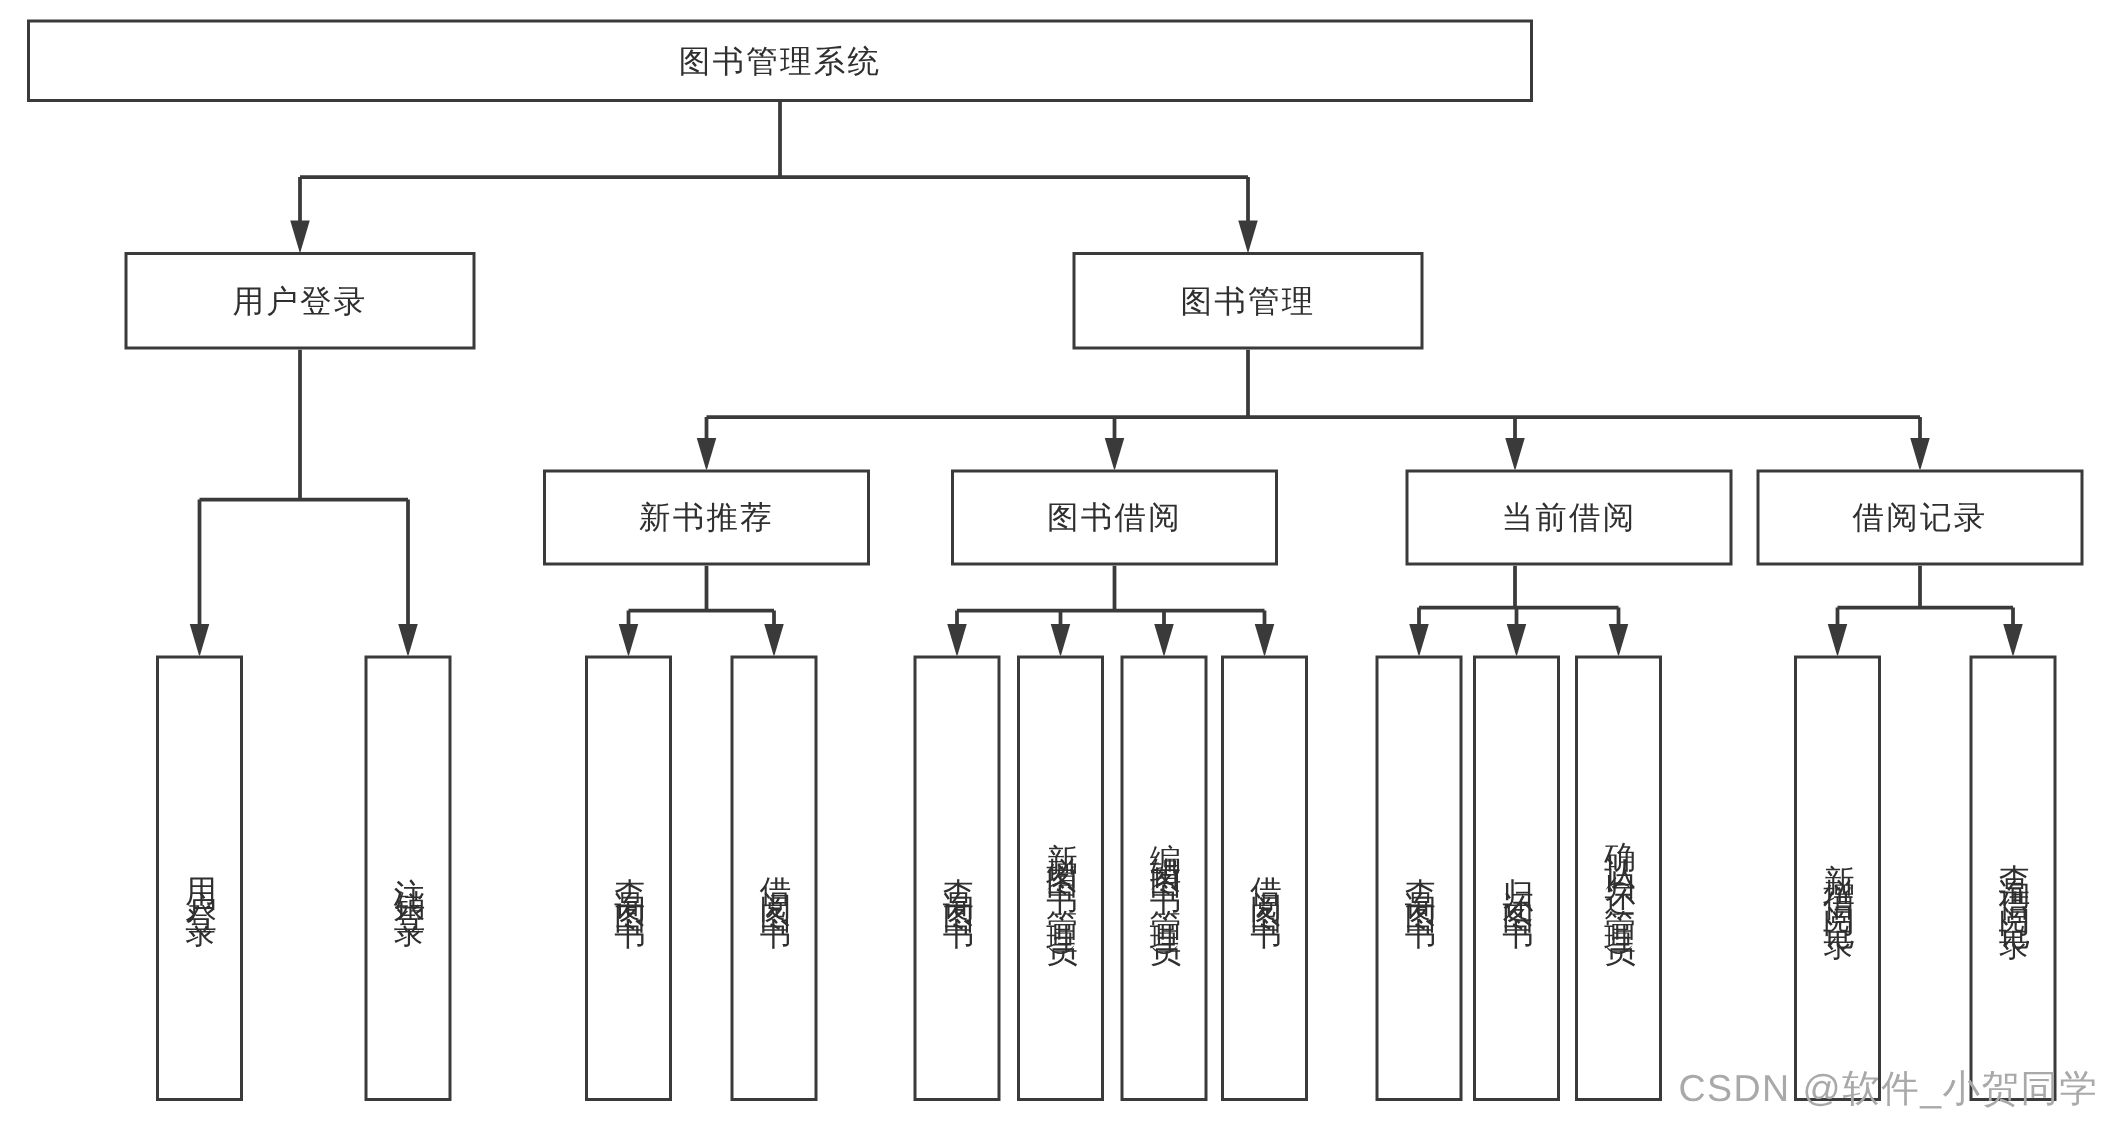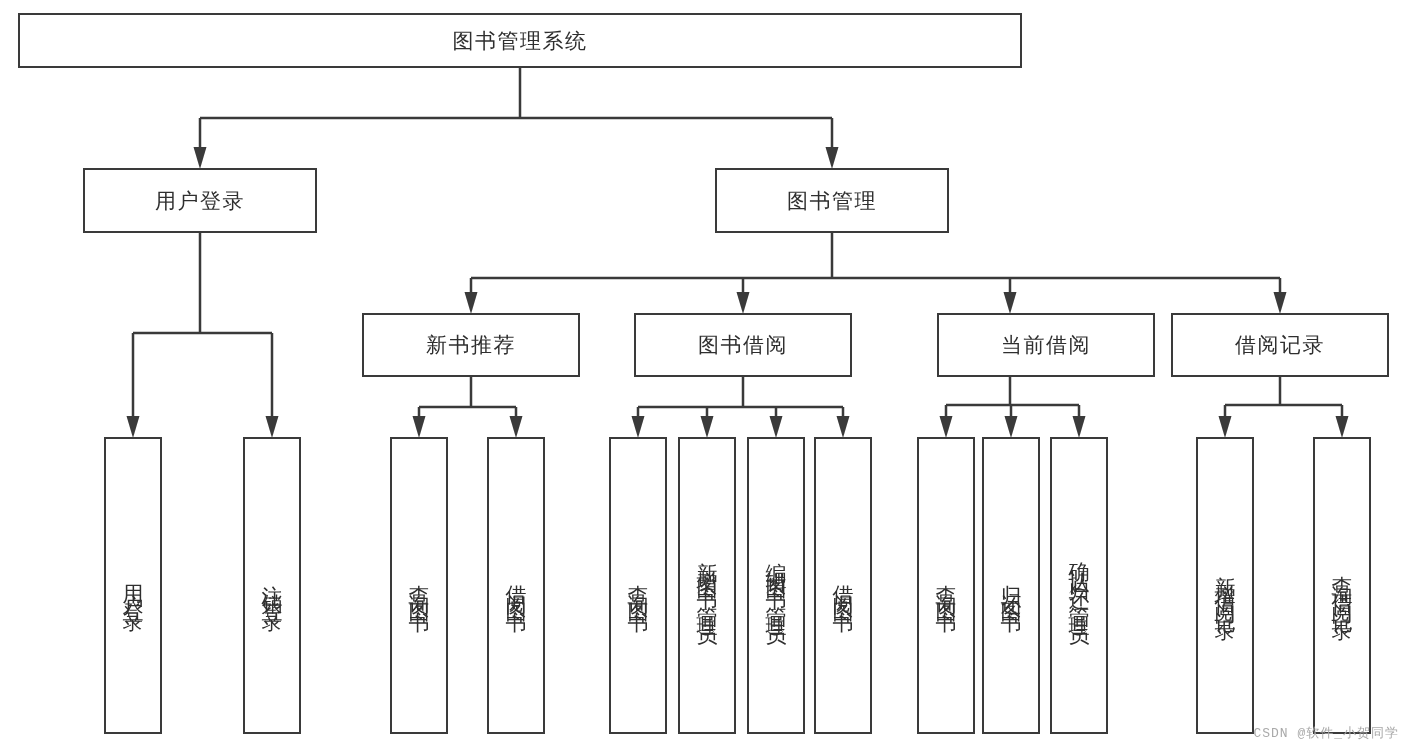--- a/index.html
+++ b/index.html
@@ -34,26 +34,25 @@
     writing-mode: vertical-rl;
     text-orientation: mixed;
     letter-spacing: 9px;
     line-height: 1.05;
     font-size: 21px;
   }
   .watermark {
     position: absolute;
     right: 6px;
     bottom: 5px;
-    font-size: 13px;
+    font-size: 25px;
     letter-spacing: 1px;
     color: var(--wm, #a9a9a9);
     z-index: 5;
     white-space: nowrap;
-    font-family: Liberation Mono, monospace;
   }
 </style>
 </head>
 <body>
 
 <div class="canvas">
 
   <svg class="connectors" id="connectors" width="1405" height="747">
       <path d="M 520 68 V 118 M 200 118 H 832 M 200 118 V 150 M 832 118 V 150" fill="none" stroke="#3a3a3a" stroke-width="2.5"></path>
       <polygon points="200,169 193.5,147 206.5,147" fill="#3a3a3a"></polygon>

